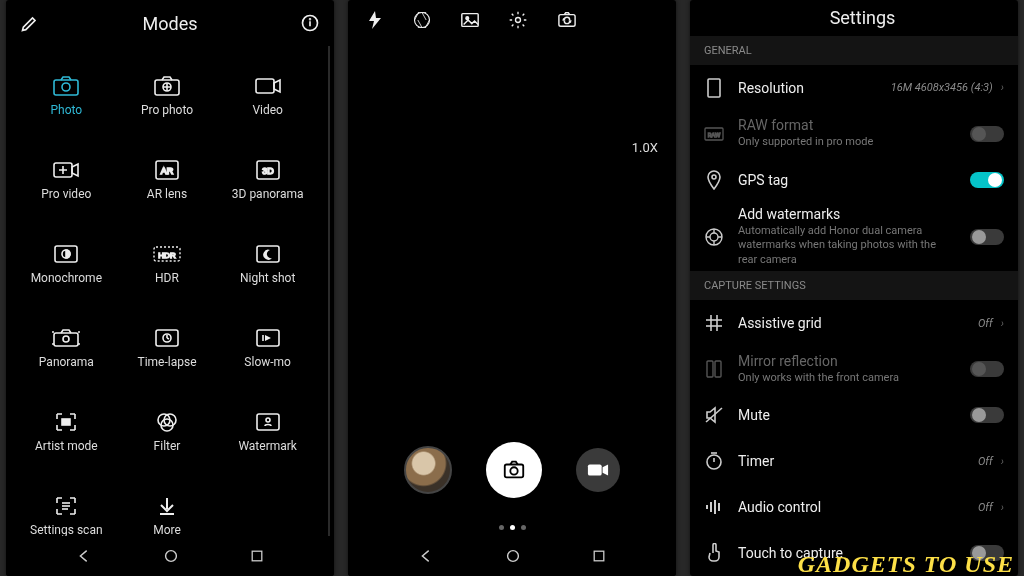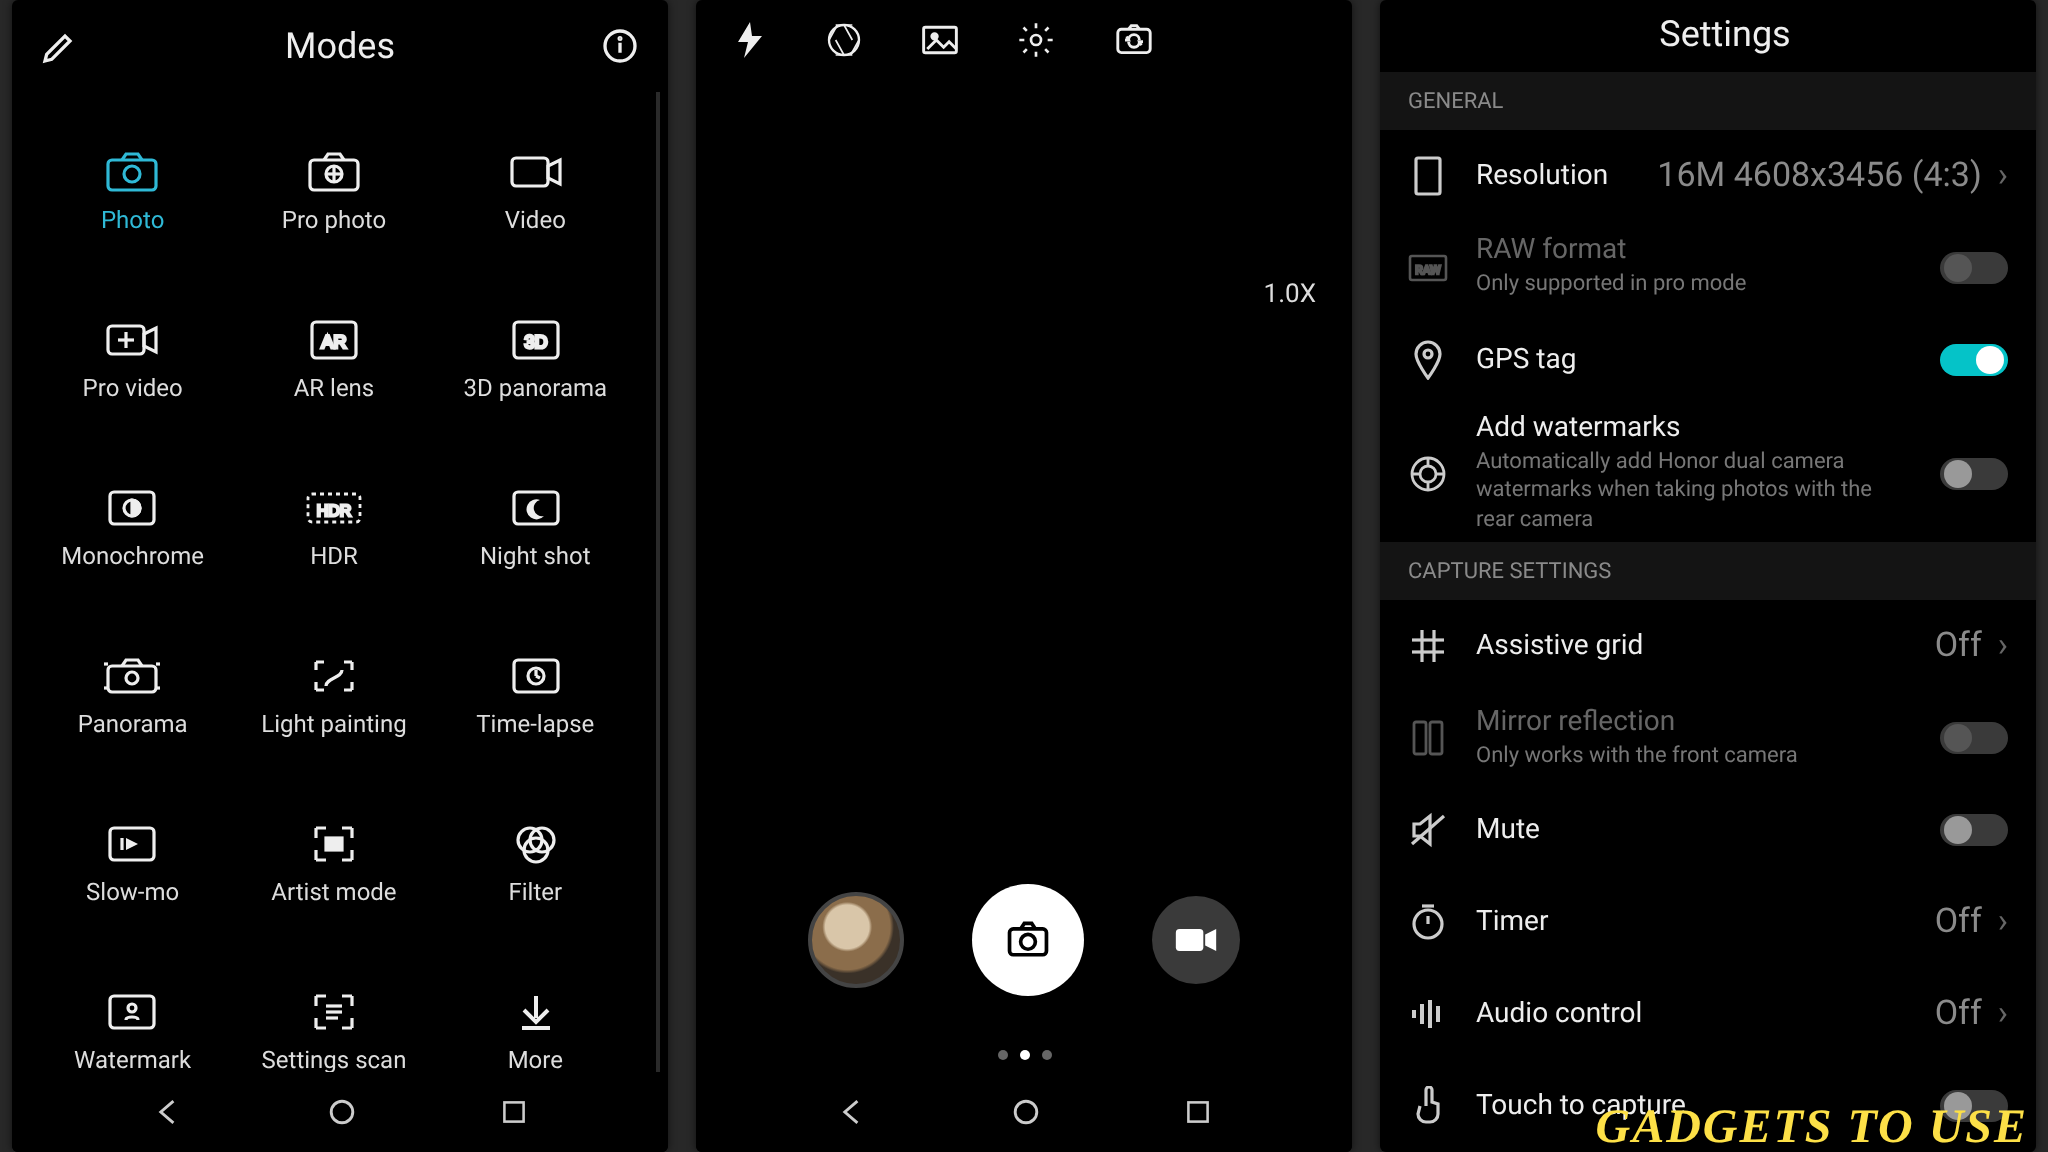--- a/index.html
+++ b/index.html
@@ -146,21 +146,21 @@
     padding: 10px 14px 10px 14px;
     gap: 14px;
     min-height: 26px;
   }
   .row .ric { width: 20px; display: flex; justify-content: center; color: #ccc; flex-shrink: 0; }
   .row .body { flex: 1; display: flex; flex-direction: column; }
   .row .body .t { font-size: 14px; color: #eee; }
   .row .body .s { font-size: 11px; color: #777; line-height: 1.35; margin-top: 2px; }
   .row.disabled .body .t { color: #666; }
   .row.disabled .ric { color: #555; }
-  .row .tail { display: flex; align-items: flex-start; gap: 8px; font-size: 17px; color: #8a8a8a; }
+  .row .tail { display: flex; align-items: flex-start; gap: 8px; font-size: 11px; color: #8a8a8a; font-style: italic; }
   .chev { color: #666; }
   .toggle {
     width: 34px; height: 16px;
     border-radius: 8px;
     background: #3a3a3a;
     position: relative;
     flex-shrink: 0;
   }
   .toggle::after {
     content: "";
@@ -327,29 +327,20 @@
                 <line x1="27" y1="17" x2="29" y2="17"></line>
                 <line x1="1" y1="5" x2="3" y2="5"></line>
                 <line x1="1" y1="17" x2="3" y2="17"></line>
               </svg>
             </span>
           <span>Panorama</span>
         </div>
         <div class="mode-cell">
           <span class="mic">
               <svg width="28" height="22" viewBox="0 0 28 22" fill="none" stroke="#eee" stroke-width="1.6">
-                <path d="M5 4h4M5 4v4M23 4h-4M23 4v4M5 18h4M5 18v-4M23 18h-4M23 18v-4"></path>
-                <path d="M10 16c0-4 8-4 8-8"></path>
-              </svg>
-            </span>
-          <span>Light painting</span>
-        </div>
-        <div class="mode-cell">
-          <span class="mic">
-              <svg width="28" height="22" viewBox="0 0 28 22" fill="none" stroke="#eee" stroke-width="1.6">
                 <rect x="3" y="3" width="22" height="16" rx="2"></rect>
                 <circle cx="14" cy="11" r="4"></circle>
                 <line x1="14" y1="11" x2="14" y2="8"></line>
                 <line x1="14" y1="11" x2="16" y2="12"></line>
               </svg>
             </span>
           <span>Time-lapse</span>
         </div>
 
         <div class="mode-cell">

